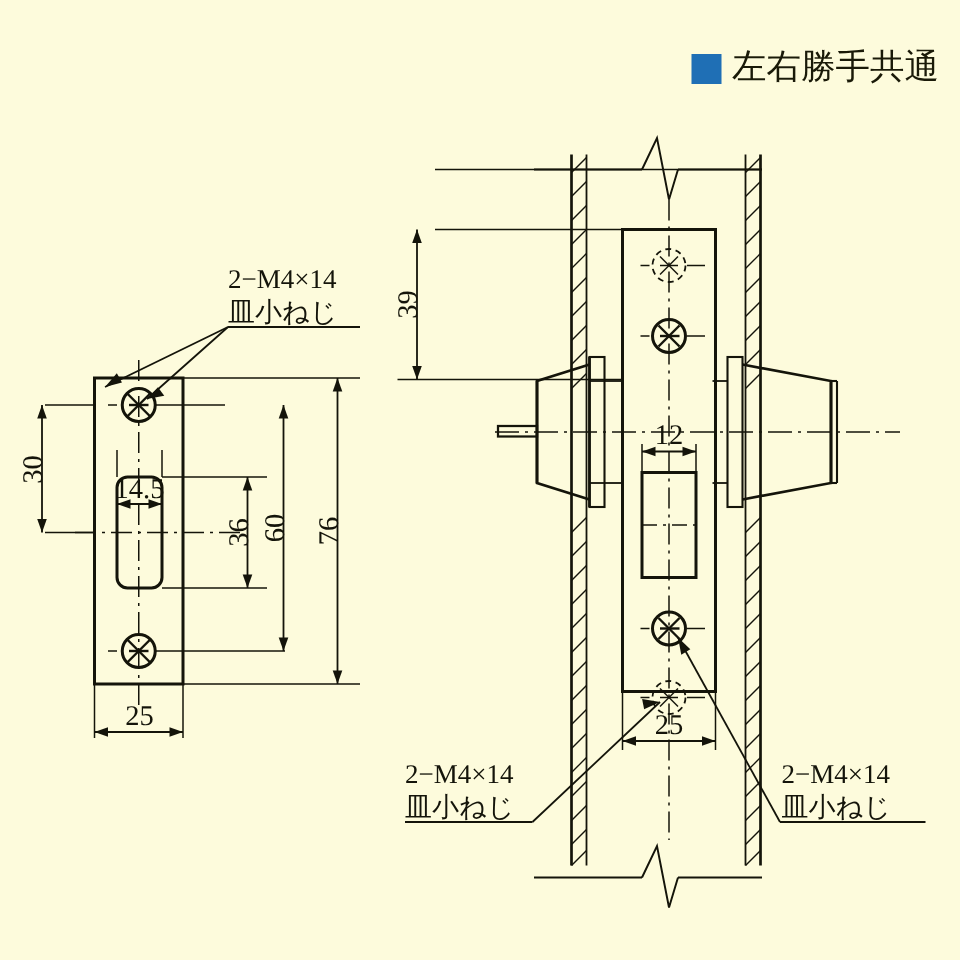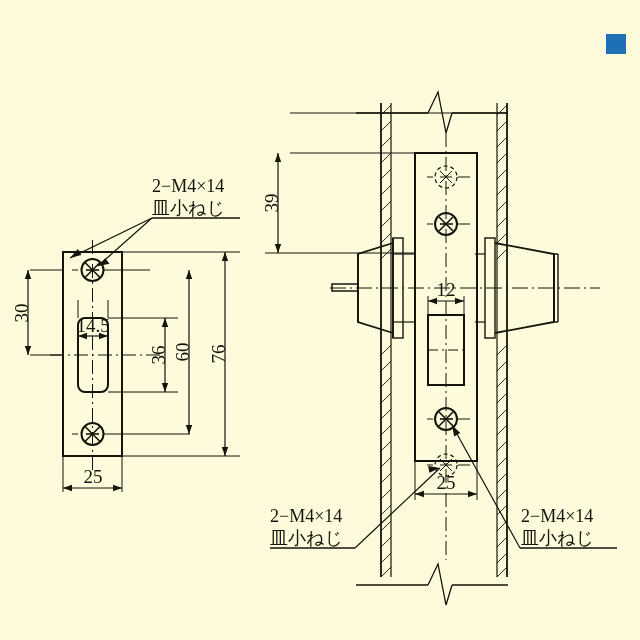--- a/index.html
+++ b/index.html
@@ -63,20 +63,21 @@
     font-family: "DejaVu Sans", sans-serif;
   }
 </style>
 </head>
 <body>
 
 <div id="stage">
 
   <div class="hdr">
     <span class="hdr-sq"></span>
+    <span class="hdr-txt">左右勝手共通</span>
   </div>
 
   <svg id="drawing" viewBox="0 0 640 640">
     <g fill="none" stroke="#14140a" stroke-width="1.6" stroke-linecap="butt">
 
       <rect x="63" y="252" width="59" height="204" stroke-width="2"></rect>
 
       <rect x="78" y="318" width="30" height="74" rx="7" ry="7" stroke-width="2"></rect>
 
       <line x1="92.5" y1="240" x2="92.5" y2="470" stroke-width="1" stroke-dasharray="14,4,2,4"></line>

